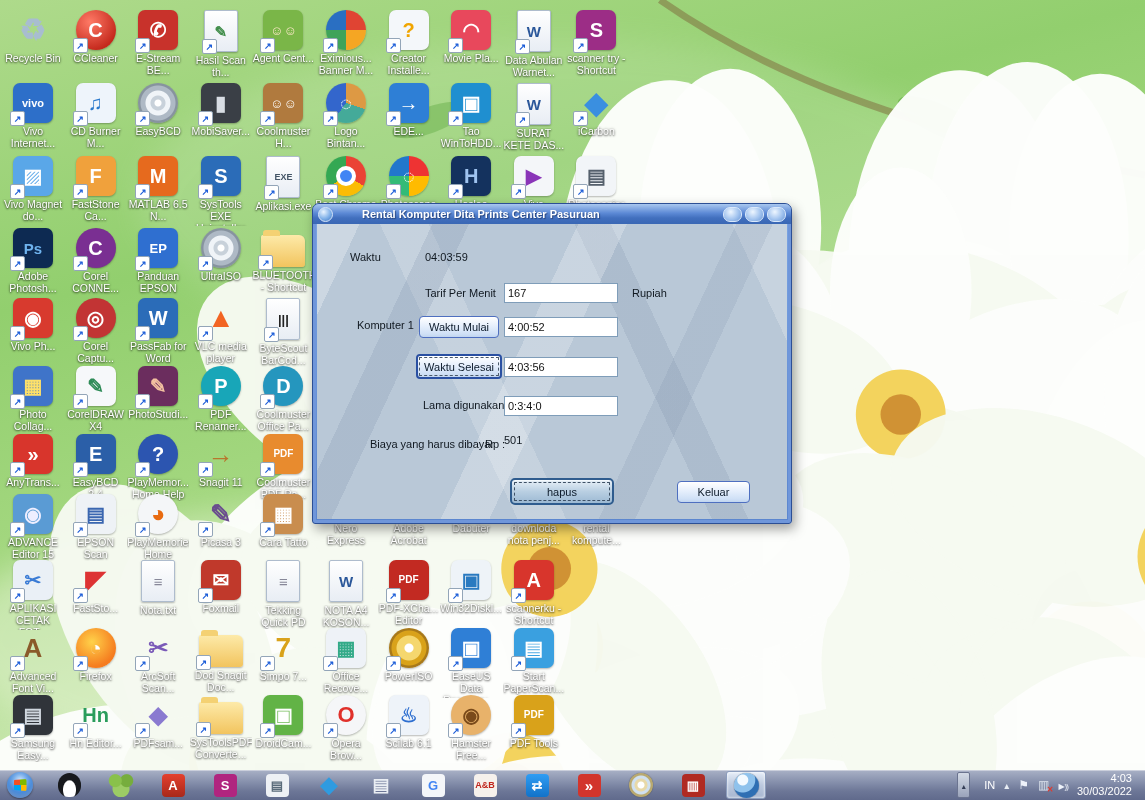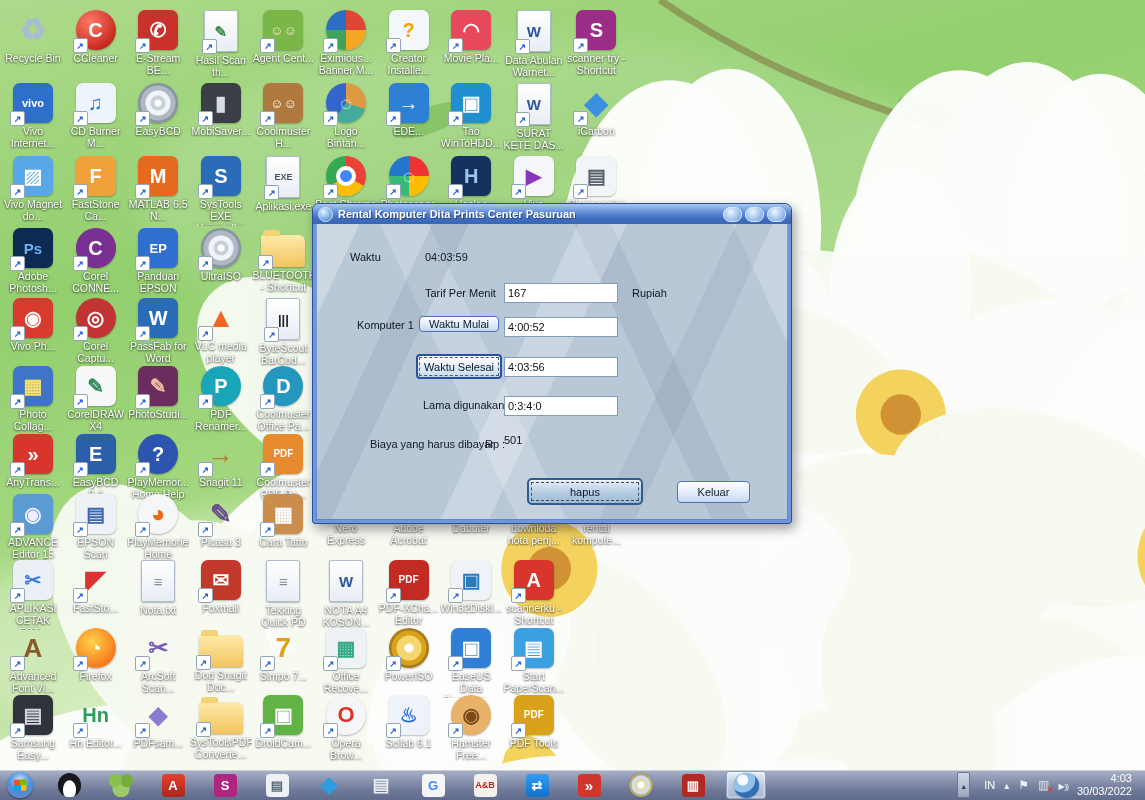--- a/index.html
+++ b/index.html
@@ -26,21 +26,21 @@
   .lbl{margin-top:3px;font-size:10.5px;line-height:1.12;color:#fff;text-shadow:0 1px 2px rgba(0,0,0,.65),0 0 3px rgba(0,0,0,.4);max-height:27px;overflow:hidden;}
   .di.lo .lbl{margin-top:0;}
 
   
   .dlg{position:absolute;left:312px;top:203px;width:478px;height:319px;z-index:10;border-radius:7px 7px 3px 3px;
     border:1px solid #2c4f95;box-shadow:inset 0 0 0 3px #6f96da,3px 5px 12px rgba(0,0,0,.38);
     background:linear-gradient(#7ba4e2,#5b86cf);}
   .tb{height:20px;display:flex;align-items:center;padding:0 5px;border-radius:6px 6px 0 0;
     background:linear-gradient(#a9c7ef 0%,#5d8ad6 45%,#416fbe 70%,#3a67b4 100%);}
   .wicon{width:13px;height:13px;border-radius:50%;background:radial-gradient(circle at 35% 30%,#eaf4ff,#7fb0e8 55%,#3a72c0);border:1px solid #d7e6fa;margin-right:5px;flex:none;}
-  .ttl{color:#fff;font-size:11px;font-weight:bold;text-shadow:1px 1px 1px #28457e;white-space:nowrap;overflow:hidden;flex:1;}
+  .ttl{color:#fff;font-size:11px;font-weight:bold;text-shadow:1px 1px 1px #28457e;white-space:nowrap;overflow:hidden;flex:1;margin-left:24px;}
   .wbtns{display:flex;}
   .wb{width:17px;height:13px;border-radius:7px;margin-left:3px;border:1px solid #d9e8fb;
     background:radial-gradient(circle at 40% 30%,#eef6ff,#a3c4ef 55%,#6a97d6);}
   .bodyp{position:absolute;left:4px;right:4px;top:20px;bottom:4px;color:#101820;font-size:11px;
     background:
       linear-gradient(115deg,rgba(255,255,255,.28) 0 7%,transparent 7% 19%,rgba(110,130,160,.18) 19% 25%,transparent 25% 43%,rgba(255,255,255,.24) 43% 51%,transparent 51% 69%,rgba(110,130,160,.15) 69% 75%,transparent 75%),
       linear-gradient(245deg,rgba(255,255,255,.2) 0 9%,transparent 9% 29%,rgba(100,120,150,.15) 29% 35%,transparent 35% 59%,rgba(255,255,255,.18) 59% 67%,transparent 67%),
       #b9c8d7;}
   .abs{position:absolute;}
   .tbox{position:absolute;width:106px;height:14px;background:#fff;border:1px solid #7f9db9;font-size:11px;padding:2px 3px;font-family:"Liberation Sans",sans-serif;color:#111;}
@@ -769,34 +769,34 @@
     </div>
     <div class="bodyp">
       <span class="abs" style="left:33px;top:27px;">Waktu</span>
       <span class="abs" style="left:108px;top:27px;">04:03:59</span>
 
       <span class="abs" style="left:108px;top:63px;">Tarif Per Menit</span>
       <input class="tbox" style="left: 187px; top: 59px;" value="167">
       <span class="abs" style="left:315px;top:63px;">Rupiah</span>
 
       <span class="abs" style="left:40px;top:95px;">Komputer 1</span>
-      <button class="xpbtn" style="left:102px;top:92px;width:80px;height:16px;">Waktu Mulai</button>
+      <button class="xpbtn" style="left:102px;top:92px;width:80px;height:22px;">Waktu Mulai</button>
       <input class="tbox" style="left: 187px; top: 93px;" value="4:00:52">
 
       <button class="xpbtn focus" style="left:99px;top:130px;width:86px;height:25px;">Waktu Selesai</button>
       <input class="tbox" style="left: 187px; top: 133px;" value="4:03:56">
 
       <span class="abs" style="left:106px;top:175px;">Lama digunakan</span>
       <input class="tbox" style="left: 187px; top: 172px;" value="0:3:4:0">
 
       <span class="abs" style="left:53px;top:214px;">Biaya yang harus dibayar</span>
       <span class="abs" style="left:168px;top:214px;">Rp :</span>
       <span class="abs" style="left:187px;top:210px;text-align:right;">501</span>
 
-      <button class="steel" style="left:210px;top:254px;width:116px;height:27px;">hapus</button>
+      <button class="steel" style="left:193px;top:254px;width:104px;height:27px;">hapus</button>
       <button class="xpbtn" style="left:360px;top:257px;width:73px;height:22px;">Keluar</button>
     </div>
   </div>
 </div>
 
 <div class="taskbar">
   <div class="start">
     <span class="orb">
         <i></i>
       </span>

